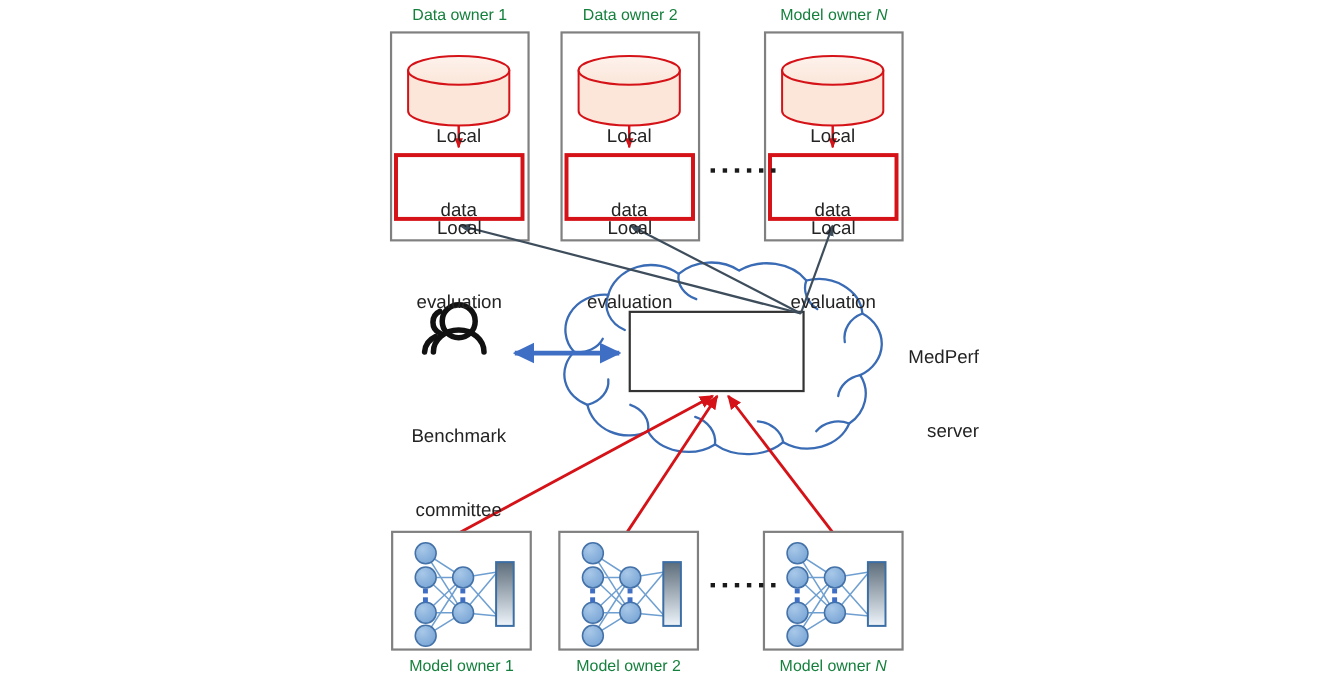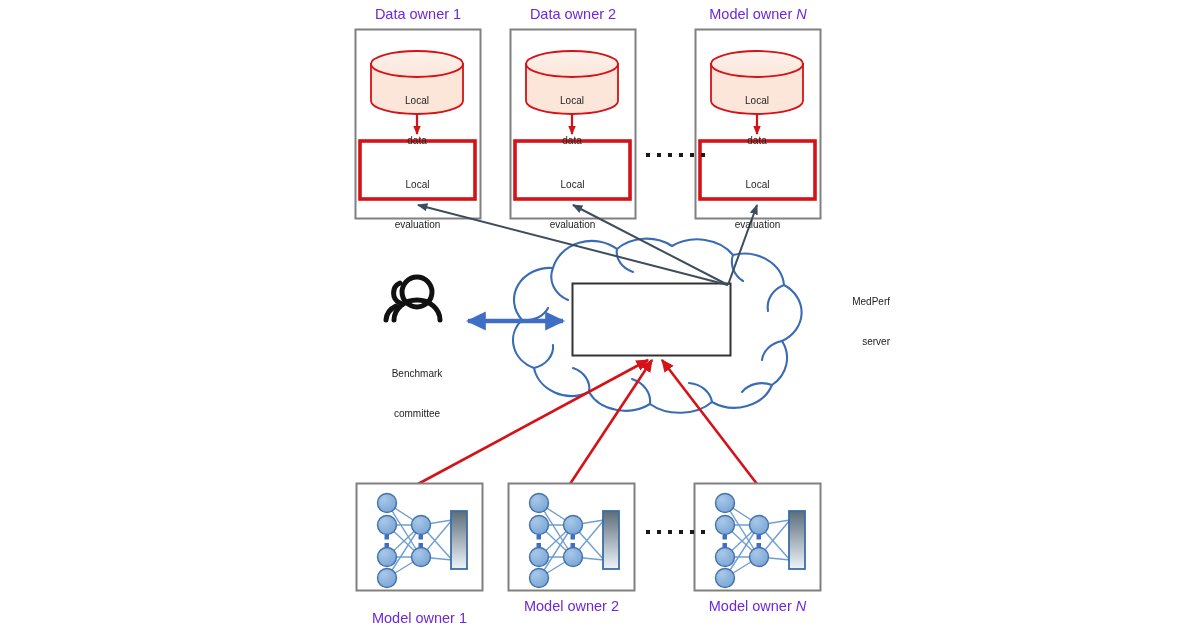--- a/index.html
+++ b/index.html
@@ -19,29 +19,29 @@
   }
   #svg-layer {
     position: absolute;
     left: 0;
     top: 0;
     width: 1200px;
     height: 627px;
   }
   .lbl {
     position: absolute;
-    font-size: 10px;
+    font-size: 17px;
     color: #232323;
     text-align: center;
     line-height: 1.32;
     white-space: pre;
   }
   .owner-title {
     font-size: 14.5px;
-    color: #6d28d9;
+    color: #15803d;
   }
   .ital { font-style: italic; }
   .dots-row {
     position: absolute;
     display: flex;
     gap: 7px;
   }
   .dots-row i {
     display: block;
     width: 4px;
@@ -326,21 +326,21 @@
   <div class="lbl" style="left:800px; top:269px; width:90px; text-align:right;">
     <div>MedPerf</div>
     <div>server</div>
   </div>
 
   <div class="lbl" style="left:357px; top:341px; width:120px;text-align:center;">
     <div>Benchmark</div>
     <div>committee</div>
   </div>
 
-  <div class="lbl owner-title" style="left:356px; top:597px; width:127px;margin-top:12px;"><span>Model owner 1</span><span class="ital"></span></div>
+  <div class="lbl owner-title" style="left:356px; top:597px; width:127px;"><span>Model owner 1</span><span class="ital"></span></div>
   <div class="lbl owner-title" style="left:508px; top:597px; width:127px;"><span>Model owner 2</span><span class="ital"></span></div>
   <div class="lbl owner-title" style="left:694px; top:597px; width:127px;"><span>Model owner </span><span class="ital">N</span></div>
 
   <div class="dots-row" id="dots-bottom" style="left:646px; top:530px;">
       <i></i>
       <i></i>
       <i></i>
       <i></i>
       <i></i>
       <i></i>

